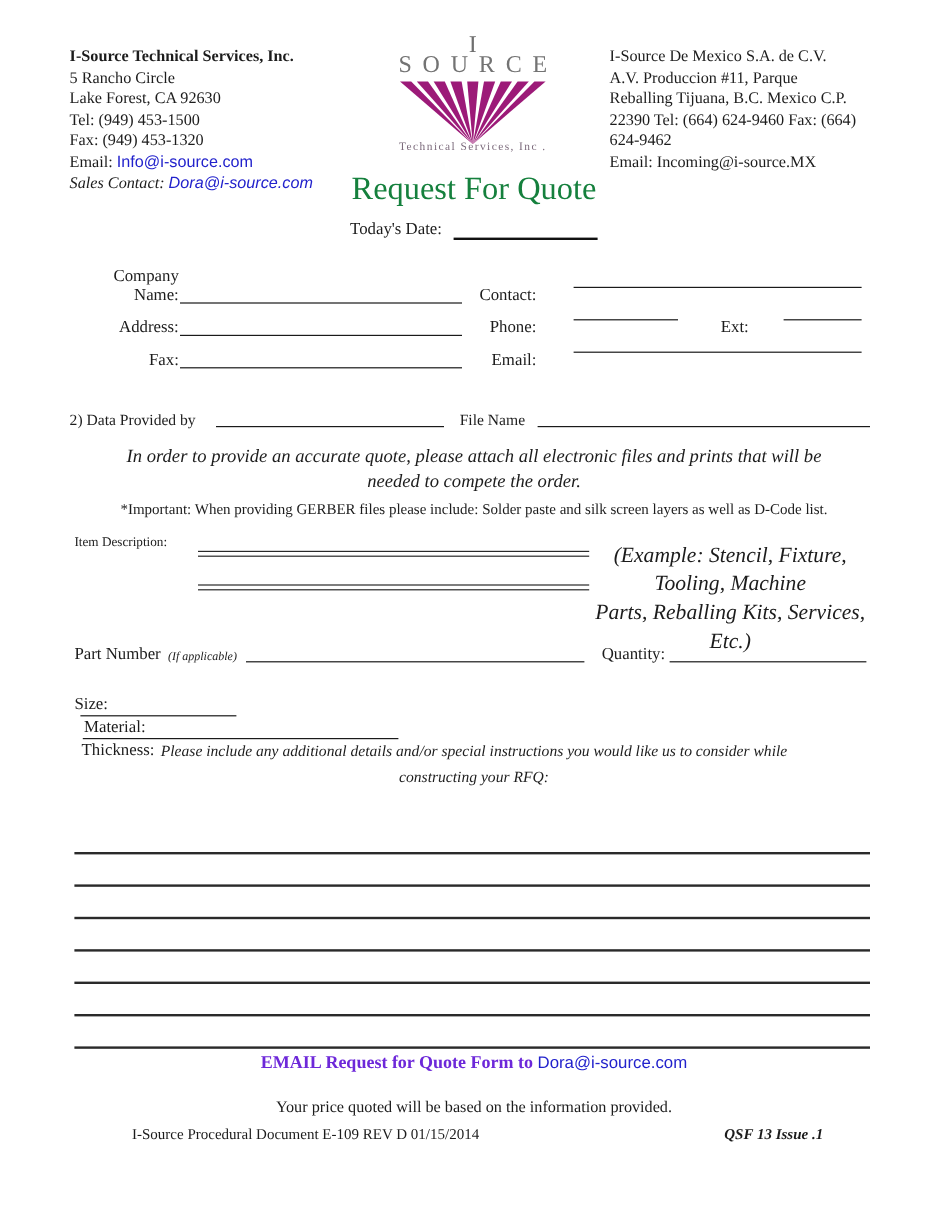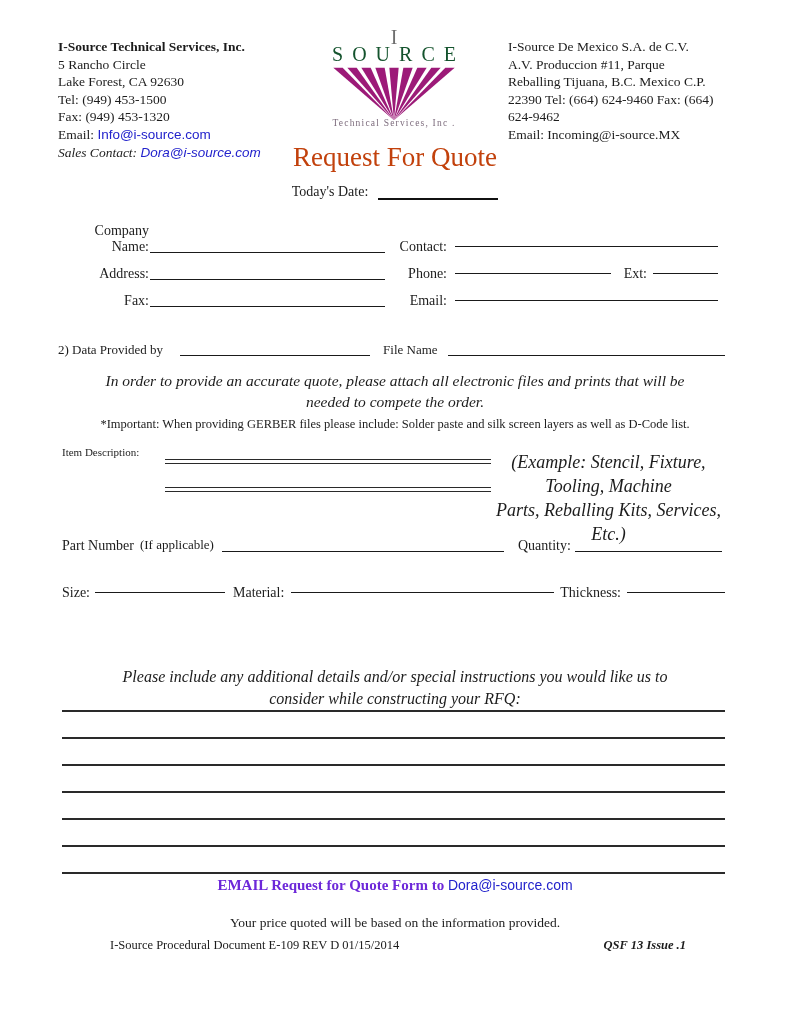--- a/index.html
+++ b/index.html
@@ -14,41 +14,41 @@
   
   .hdr-left { position:absolute; top:38px; left:58px; width:258px; font-size:13.5px; line-height:17.6px; }
   .hdr-left .co-name { font-weight:bold; }
   .hdr-right { position:absolute; top:38px; left:508px; width:240px; font-size:13.5px; line-height:17.6px; }
   .hdr-right .co-name { font-weight:normal; }
   .italic { font-style:italic; }
 
   
   .logo { position:absolute; top:28px; left:316px; width:156px; text-align:center; }
   .logo-i { font-size:20px; color:#6f6f6f; line-height:18px; }
-  .logo-source { font-size:20px; color:#14532d; letter-spacing:9px; text-indent:9px; line-height:20px; margin-top:-2px; }
+  .logo-source { font-size:20px; color:#737373; letter-spacing:9px; text-indent:9px; line-height:20px; margin-top:-2px; }
   .logo-fan { display:block; margin:2px auto 0 auto; }
   .logo-tagline { font-size:9.5px; color:#7c6b7c; letter-spacing:1.2px; margin-top:-4px; }
 
   
-  .title { position:absolute; top:142px; left:0; width:100%; text-align:center; font-size:27px; color:#c2410c; }
+  .title { position:absolute; top:142px; left:0; width:100%; text-align:center; font-size:27px; color:#15803d; }
   .date-row { position:absolute; top:184px; left:0; width:100%; display:flex; justify-content:center; align-items:flex-end; font-size:14px; }
   .date-line { width:120px; border-bottom:2px solid #111; height:15px; margin-left:10px; }
 
   
   .fline { border-bottom:1.8px solid #1a1a1a; }
   .row { display:flex; align-items:flex-end; font-size:14px; }
 
   
   .contact-grid { position:absolute; top:228px; left:58px; width:660px; }
   .contact-grid .row { height:27px; margin-bottom:0; }
   .cg-row + .cg-row { margin-top:0; }
   .lcol { width:327px; display:flex; align-items:flex-end; }
   .lcol .lbl { width:92px; text-align:right; padding-right:1px; }
   .lcol .fline { flex:1; margin-bottom:2px; }
-  .rcol { flex:1; display:flex; align-items:center; }
+  .rcol { flex:1; display:flex; align-items:flex-start;gap:23px; }
   .rcol .lbl { width:70px; text-align:right; padding-right:8px; }
   .rcol .fline { flex:1; margin-bottom:2px; }
   .ext-lbl { width:42px; text-align:right; padding-right:6px; }
   .ext-line { width:65px; flex:none !important; }
 
   
   .data-row { position:absolute; top:332px; left:58px; width:667px; display:flex; align-items:flex-end; font-size:13px; height:26px; }
   .dp-label { white-space:nowrap; }
   .dp-line1 { width:190px; margin-left:17px; margin-bottom:2px; }
   .fn-label { margin-left:13px; white-space:nowrap; }
@@ -60,34 +60,34 @@
   
   .item-label { position:absolute; top:446px; left:62px; font-size:11px; }
   .dline { position:absolute; left:165px; width:326px; height:5px; border-top:1.7px solid #2a2a2a; border-bottom:1.7px solid #2a2a2a; }
   .dline1 { top:459px; }
   .dline2 { top:487px; }
   .example-note { position:absolute; top:450px; left:492px; width:233px; text-align:center; font-style:italic; font-size:18px; line-height:24px; }
 
   
   .part-row { position:absolute; top:528px; left:62px; width:660px; display:flex; align-items:flex-end; font-size:14px; height:26px; }
   .pn-label { white-space:nowrap; }
-  .pn-appl { font-size:13px; margin-left:6px; white-space:nowrap; margin-bottom:1px;margin-top:40px; }
+  .pn-appl { font-style:italic; font-size:10px; margin-left:6px; white-space:nowrap; margin-bottom:1px;margin-top:40px; }
   .pn-line { width:282px; margin-left:8px; margin-bottom:2px; }
   .qty-label { margin-left:14px; white-space:nowrap; }
   .qty-line { flex:1; margin-left:4px; margin-bottom:2px; }
 
   
-  .dims-row { position:absolute; top:580px; left:62px; width:663px; display:flex; align-items:center; font-size:14px; height:26px; }
+  .dims-row { position:absolute; top:580px; left:62px; width:663px; display:flex; align-items:flex-start; font-size:14px; height:26px;flex-direction:column; }
   .size-line { width:130px; margin-left:5px; margin-bottom:2px; }
   .mat-label { margin-left:8px; white-space:nowrap; }
   .mat-line { width:263px; margin-left:7px; margin-bottom:2px; }
   .thk-label { margin-left:6px; white-space:nowrap; }
   .thk-line { flex:1; margin-left:6px; margin-bottom:2px; }
 
-  .details-note { position:absolute; top:666px; left:115px; width:560px; text-align:center; font-style:italic; font-size:16px; line-height:22px; }
+  .details-note { position:absolute; top:615px; left:115px; width:560px; text-align:center; font-style:italic; font-size:13px; line-height:22px; }
 
   .rule-lines { position:absolute; top:684px; left:62px; width:663px; }
   .rule-lines .rline { height:0; border-top:2.2px solid #2a2a2a; margin-top:25px; }
   .rule-lines .rline:first-child { margin-top:26px; }
 
   .email-cta { position:absolute; top:877px; left:0; width:100%; text-align:center; font-size:15px; }
   .email-cta .red { color:#6d28d9; font-weight:bold; }
   .email-cta .maillink { font-size:14px; }
   .price-note { position:absolute; top:915px; left:0; width:100%; text-align:center; font-size:13.5px; }
   .doc-footer { position:absolute; top:938px; left:0; width:100%; font-size:12.5px; }

